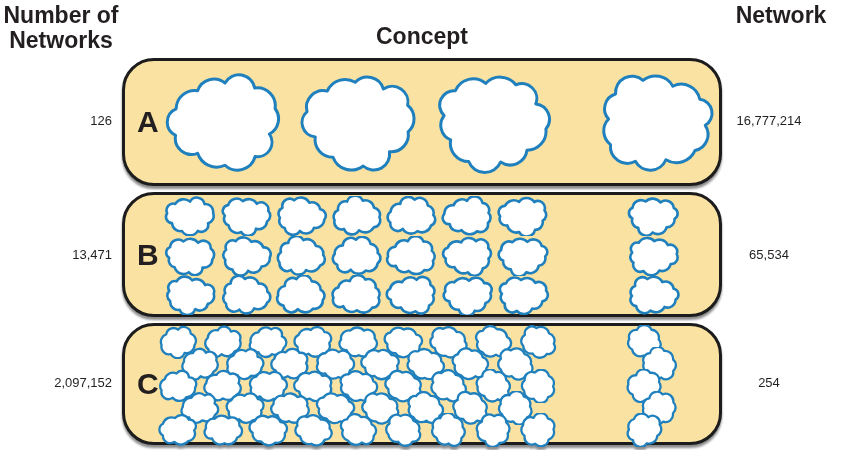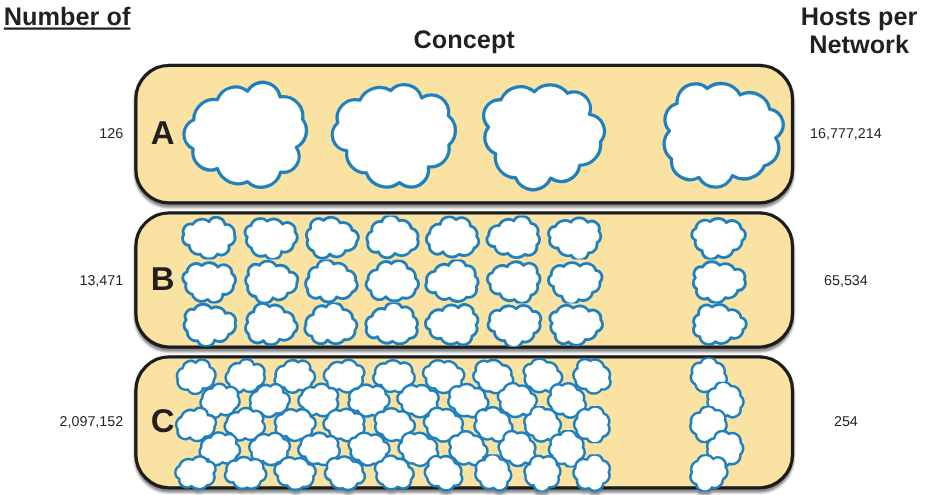--- a/index.html
+++ b/index.html
@@ -12,21 +12,21 @@
     overflow:hidden;
   }
   .hdr{
     position:absolute;
     font-weight:bold;
     font-size:23px;
     line-height:25px;
     text-align:center;
     white-space:nowrap;
   }
-  .hdr-left{left:0;top:3px;width:122px;text-decoration:underline;}
+  .hdr-left{left:0;top:3px;width:122px;}
   .hdr-center{left:122px;top:24px;width:600px;}
   .hdr-right{left:720px;top:3px;width:122px;}
   .hdr span{display:block;}
   .val{
     position:absolute;
     font-size:13px;
     line-height:21px;
     width:112px;
     white-space:nowrap;
   }
@@ -59,24 +59,24 @@
   .clouds{position:absolute;left:0;top:0;right:0;bottom:0;}
   .cloud{position:absolute;}
 </style>
 </head>
 <body>
 
 <div class="stage">
 
   <div class="hdr hdr-left">
     <span>Number of</span>
+    <span>Networks</span>
   </div>
   <div class="hdr hdr-center">Concept</div>
   <div class="hdr hdr-right">
-    <span>Hosts per</span>
     <span>Network</span>
   </div>
 
   <div class="val val-left val-a">126</div>
   <div class="val val-left val-b">13,471</div>
   <div class="val val-left val-c">2,097,152</div>
 
   <div class="val val-right val-a">16,777,214</div>
   <div class="val val-right val-b">65,534</div>
   <div class="val val-right val-c">254</div>

